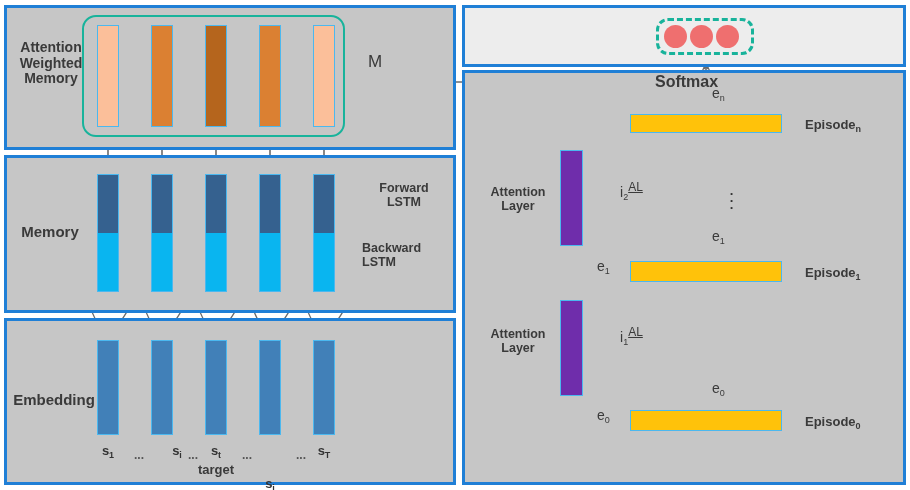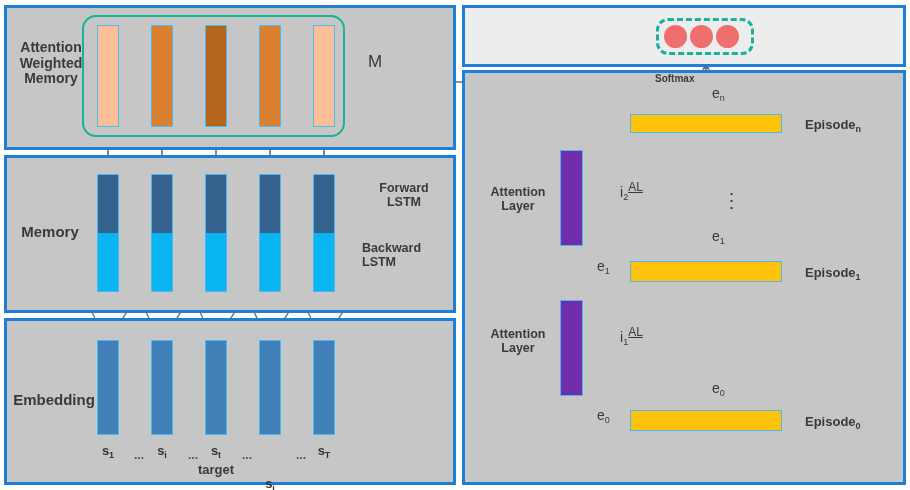--- a/index.html
+++ b/index.html
@@ -183,21 +183,21 @@
   <div class="emb" style="left:97px;top:340px;width:22px;height:95px;"></div>
   <div class="emb" style="left:151px;top:340px;width:22px;height:95px;"></div>
   <div class="emb" style="left:205px;top:340px;width:22px;height:95px;"></div>
   <div class="emb" style="left:259px;top:340px;width:22px;height:95px;"></div>
   <div class="emb" style="left:313px;top:340px;width:22px;height:95px;"></div>
 
   <div class="tok" style="left:93px;top:443px;width:30px;">
     <span>s</span><span class="sub">1</span>
   </div>
   <div class="dots" style="left:128px;top:448px;width:22px;">...</div>
-  <div class="tok" style="left:147px;top:443px;width:30px;">
+  <div class="tok" style="left:162px;top:443px;width:30px;">
     <span>s</span><span class="sub">i</span>
   </div>
   <div class="dots" style="left:182px;top:448px;width:22px;">...</div>
   <div class="tok" style="left:201px;top:443px;width:30px;">
     <span>s</span><span class="sub">t</span>
   </div>
   <div class="dots" style="left:236px;top:448px;width:22px;">...</div>
   <div class="tok" style="left:255px;top:443px;width:30px;margin-top:33px;">
     <span>s</span><span class="sub">j</span>
   </div>
@@ -211,21 +211,21 @@
   <div class="panel light" style="left:462px;top:5px;width:444px;height:62px;"></div>
 
   <div class="dashbox" style="left:656px;top:18px;width:98px;height:37px;"></div>
   <div class="dot" style="left:664px;top:25px;width:23px;height:23px;"></div>
   <div class="dot" style="left:690px;top:25px;width:23px;height:23px;"></div>
   <div class="dot" style="left:716px;top:25px;width:23px;height:23px;"></div>
 
 
   <div class="panel" style="left:462px;top:70px;width:444px;height:415px;"></div>
 
-  <div class="lbl bold" style="left:655px;top:73px;font-size:10px;">Softmax</div>
+  <div class="lbl bold" style="left:655px;top:73px;font-size:16px;">Softmax</div>
 
   <div class="ylbar" style="left:630px;top:114px;width:152px;height:19px;"></div>
   <div class="lbl bold" style="left:805px;top:117px;font-size:13px;">
     <span>Episode</span><span class="sub">n</span>
   </div>
   <div class="lbl" style="left:712px;top:85px;font-size:14px;">
     <span>e</span><span class="sub">n</span>
   </div>
 
   <div class="pbar" style="left:560px;top:150px;width:23px;height:96px;"></div>

